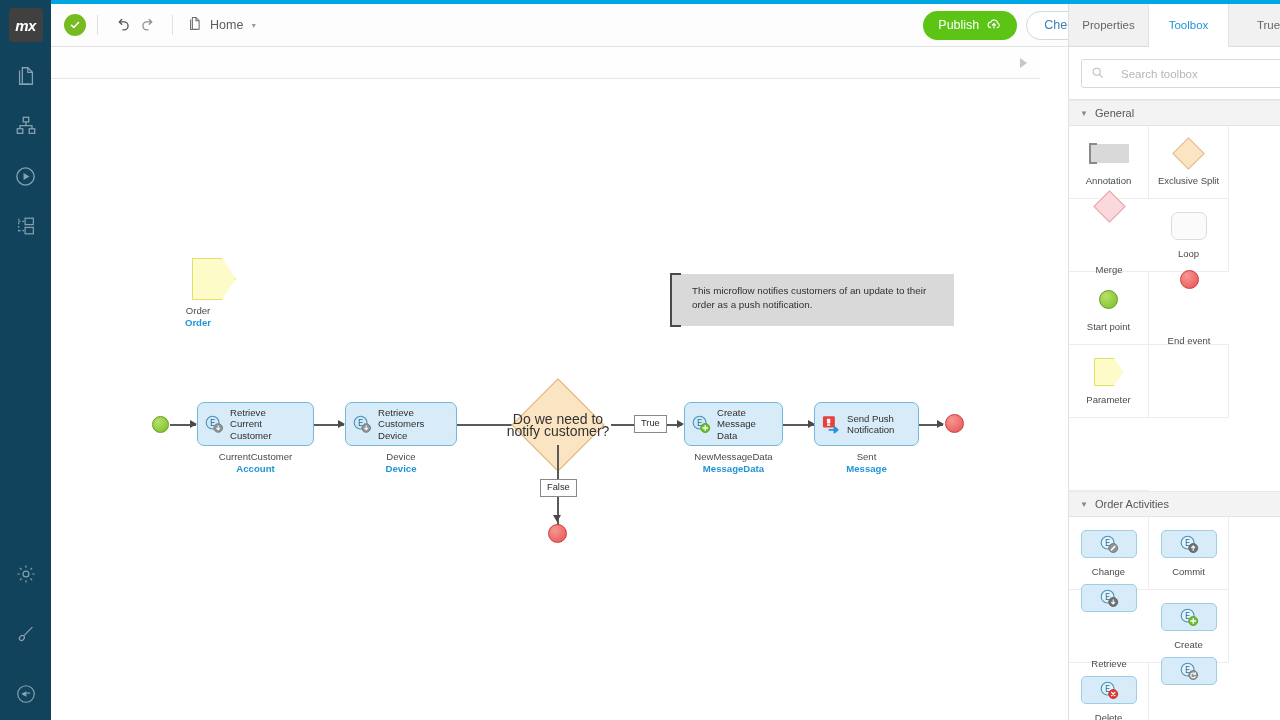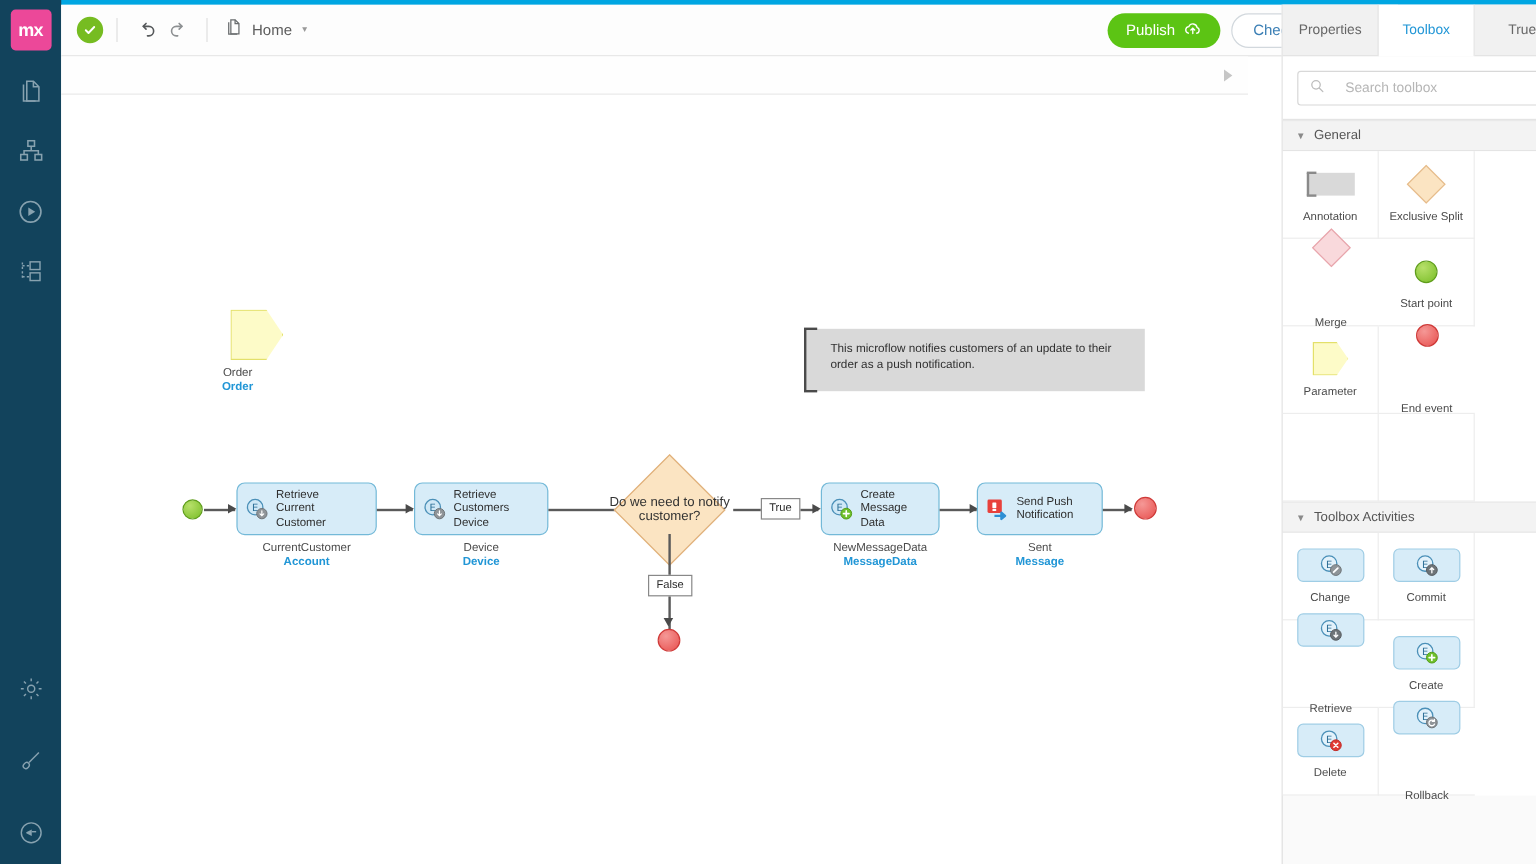--- a/index.html
+++ b/index.html
@@ -19,24 +19,25 @@
 
   
   .rail {
     position: absolute; left: 0; top: 0; width: 51px; height: 720px;
     background: #12435c;
     display: flex; flex-direction: column; align-items: center;
   }
   .rail-logo {
     margin-top: 8px;
     width: 34px; height: 34px; border-radius: 4px;
-    background: #ec4899;
+    background: #404040;
     color: #fff; font-size: 15px; font-weight: bold;
     display: flex; align-items: center; justify-content: center;
     letter-spacing: -0.5px;
+    font-style: italic;
   }
   .rail-icons { margin-top: 22px; display: flex; flex-direction: column; align-items: center; gap: 26px; }
   .rail-bottom { position: absolute; bottom: 14px; left: 0; width: 51px;
                  display: flex; flex-direction: column; align-items: center; gap: 36px; }
   .rail-ico { width: 24px; height: 24px; display: flex; align-items: center; justify-content: center; opacity: .62; }
   .rail-ico svg { display: block; }
 
   
   .header {
     position: absolute; left: 51px; top: 4px; width: 1114px; height: 43px;
@@ -109,21 +110,21 @@
 
   
   .diamond-wrap { position: relative; width: 108px; height: 92px; }
   .diamond {
     position: absolute; left: 50%; top: 50%;
     width: 66px; height: 66px; margin: -33px 0 0 -33px;
     background: #fbe4c2; border: 1px solid #e0b07a; transform: rotate(45deg);
   }
   .diamond-label {
     position: absolute; left: 50%; top: 50%; transform: translate(-50%,-50%);
-    width: 106px; text-align: center; font-size: 11px; color: #333; line-height: 11.5px;
+    width: 106px; text-align: center; font-size: 14px; color: #333; line-height: 11.5px;
   }
 
   
   .param-shape {
     width: 44px; height: 42px; background: #fdfbc8; border: 1px solid #e3e06a;
     clip-path: polygon(0 0, 68% 0, 100% 50%, 68% 100%, 0 100%);
   }
 
   
   .annot {
@@ -509,43 +510,49 @@
         <div class="cell-lbl">Exclusive Split</div>
       </div>
       <div class="cell">
         <div class="sw">
             <div class="tb-diamond merge"></div>
           </div>
         <div class="cell-lbl">Merge</div>
       </div>
       <div class="cell">
         <div class="sw">
+            <div class="tb-loop"></div>
+          </div>
+        <div class="cell-lbl">Loop</div>
+      </div>
+      <div class="cell">
+        <div class="sw">
             <div class="tb-start"></div>
           </div>
         <div class="cell-lbl">Start point</div>
       </div>
       <div class="cell">
         <div class="sw">
+            <div class="tb-end"></div>
+          </div>
+        <div class="cell-lbl">End event</div>
+      </div>
+      <div class="cell">
+        <div class="sw">
             <div class="tb-param"></div>
           </div>
         <div class="cell-lbl">Parameter</div>
-      </div>
-      <div class="cell">
-        <div class="sw">
-            <div class="tb-end"></div>
-          </div>
-        <div class="cell-lbl">End event</div>
       </div>
       <div class="cell blank"></div>
       <div class="cell blank"></div>
     </div>
 
     <div class="group-hd">
       <span class="chev">▼</span>
-      <span>Toolbox Activities</span>
+      <span>Order Activities</span>
     </div>
     <div class="grid">
       <div class="cell">
         <div class="sw">
             <div class="tb-act">
           <svg width="22" height="22" viewBox="0 0 24 24">
             <circle cx="10.5" cy="10.5" r="7" fill="#e3f2fb" stroke="#4b90b8" stroke-width="1.2"></circle>
             <text x="10.5" y="14.2" font-size="9" fill="#2b6e96" text-anchor="middle" font-family="DejaVu Sans, sans-serif">E</text>
             <circle cx="16.6" cy="16.4" r="4.9" fill="#8f9498" stroke="#6d7377" stroke-width="0.9"></circle>
             <path d="M14.6 18.4l3.8-3.8" stroke="#fff" stroke-width="1.6" stroke-linecap="round"></path>

